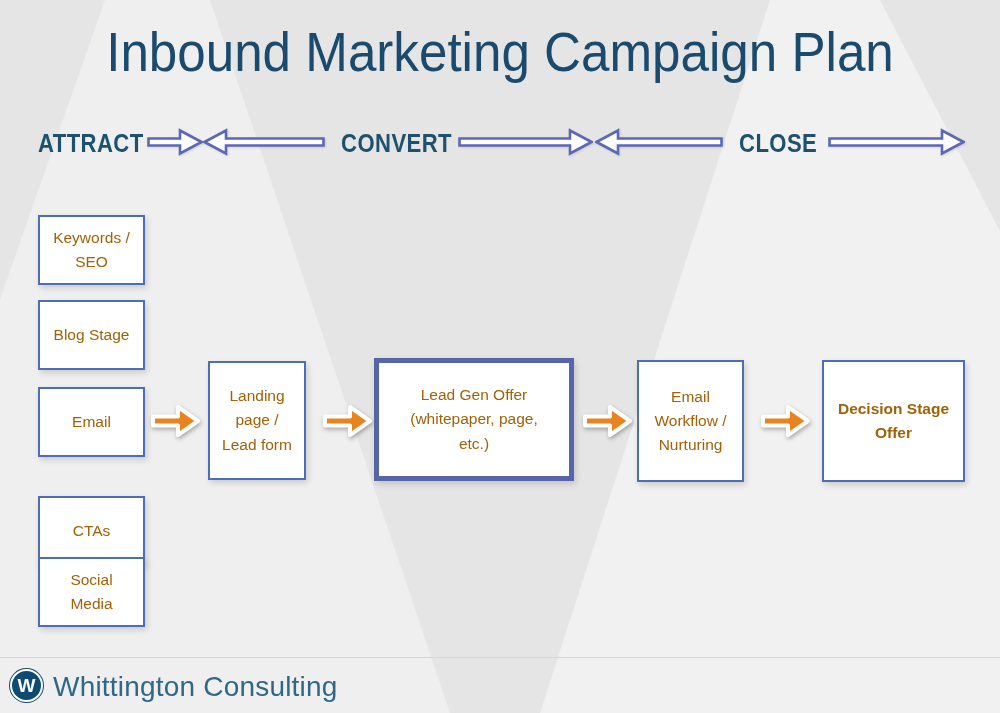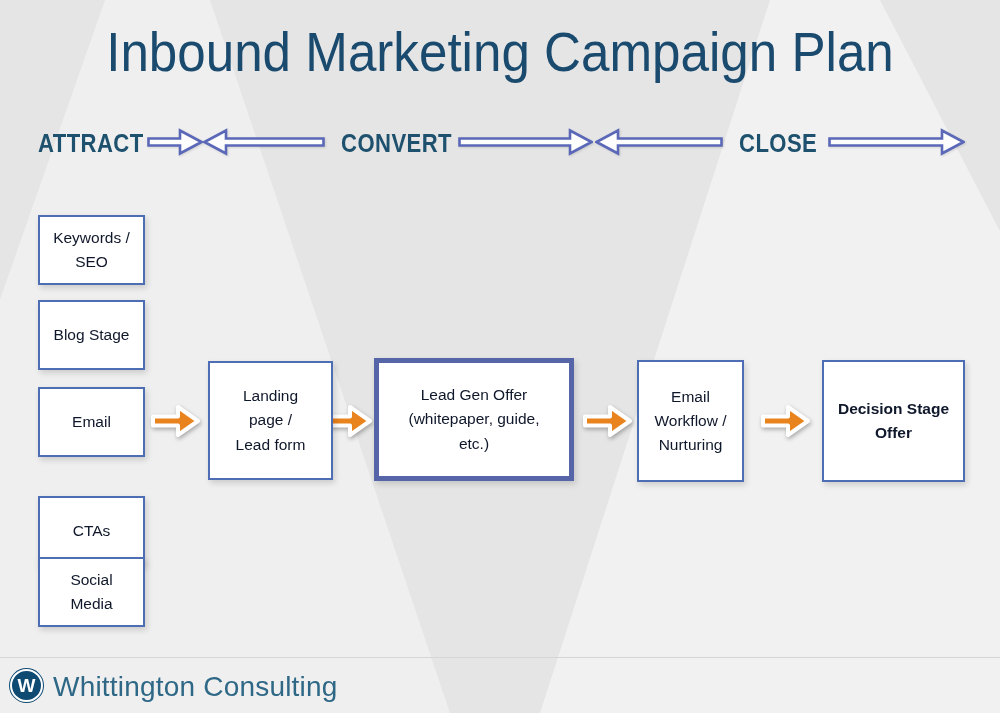--- a/index.html
+++ b/index.html
@@ -38,28 +38,28 @@
     filter:drop-shadow(1px 1.5px 1px rgba(0,0,0,.12));}
   .sa1{left:147px;width:56px;}
   .sa1b{left:203px;width:122px;}
   .sa2{left:458px;width:135px;}
   .sa2b{left:595px;width:128px;}
   .sa3{left:828px;width:137px;}
   .stage-arrow polygon{fill:#fdfdfd;stroke:var(--stage-arrow-outline);stroke-width:2.6;stroke-linejoin:miter;}
 
   .box{position:absolute;background:#fff;border:2.5px solid var(--box-border);
     display:flex;flex-direction:column;align-items:center;justify-content:center;
-    text-align:center;color:#0f172a;font-size:15.5px;line-height:1.55;
+    text-align:center;color:#a16207;font-size:15.5px;line-height:1.55;
     box-shadow:2px 3px 6px rgba(0,0,0,.15);}
   .box-label{white-space:pre-line;}
 
   .channel{left:38px;width:107px;height:70px;}
   .ch-0{top:215px;} .ch-1{top:300px;} .ch-2{top:387px;} .ch-3{top:496px;} .ch-4{top:557px;align-items:center;}
 
-  .flow-landing{left:208px;top:361px;width:125px;height:119px;}
+  .flow-landing{left:208px;top:361px;width:98px;height:119px;}
   .flow-leadgen{left:374px;top:358px;width:200px;height:123px;border-width:5px;border-color:var(--box-border-emphasis);}
   .flow-leadgen .bold-line{font-weight:400;}
   .flow-emailwf{left:637px;top:360px;width:107px;height:122px;}
   .flow-decision{left:822px;top:360px;width:143px;height:122px;font-weight:700;padding:17px 8px;}
 
   .flow-arrow{position:absolute;top:403px;width:50px;height:36px;
     filter:drop-shadow(1.5px 2.5px 2px rgba(0,0,0,.3));}
   .fa1{left:151px;} .fa2{left:323px;} .fa3{left:583px;} .fa4{left:761px;}
   .flow-arrow polygon{fill:var(--flow-arrow);stroke:#fff;stroke-width:4;stroke-linejoin:round;}
 
@@ -136,21 +136,21 @@
   </svg>
 
   <div class="box flow-landing">
     <span class="box-label">Landing
 page /
 Lead form</span>
   </div>
 
   <div class="box flow-leadgen">
     <span class="box-label bold-line">Lead Gen Offer</span>
-    <span class="box-label">(whitepaper, guide,
+    <span class="box-label">(whitepaper, page,
 etc.)</span>
   </div>
 
   <div class="box flow-emailwf">
     <span class="box-label">Email
 Workflow /
 Nurturing</span>
   </div>
 
   <div class="box flow-decision">

